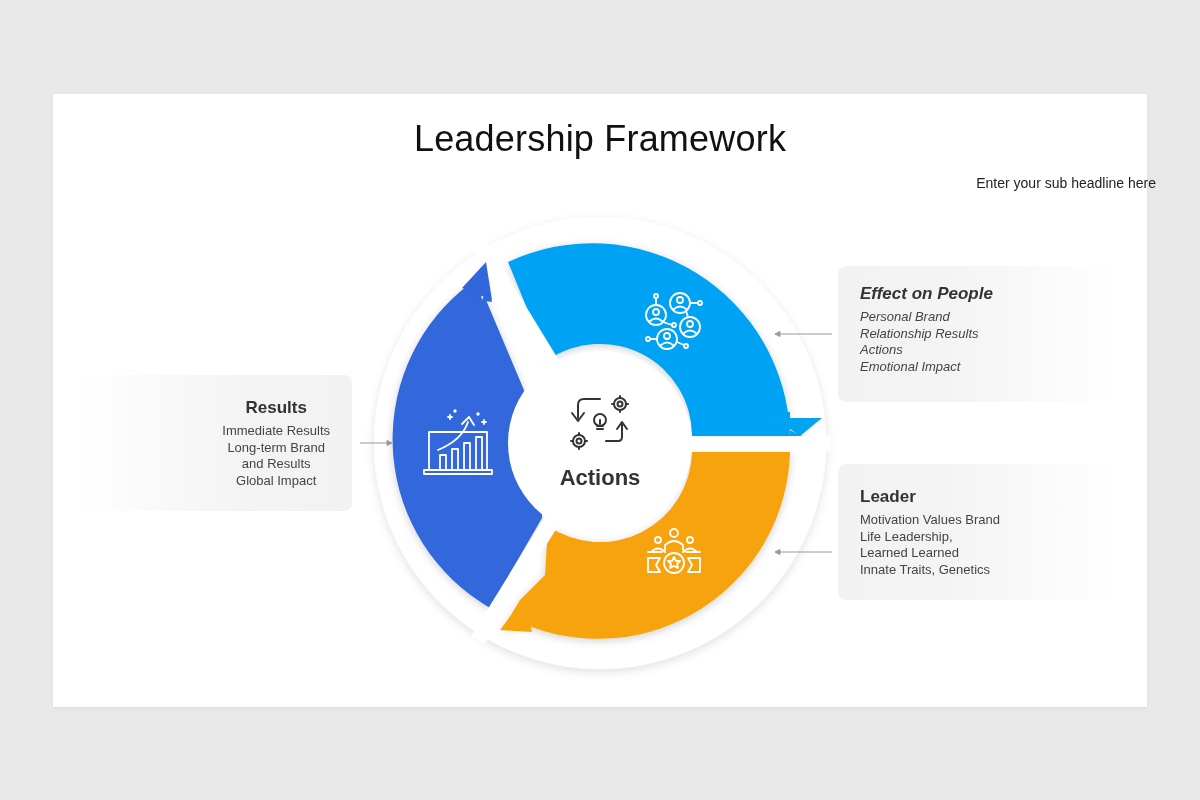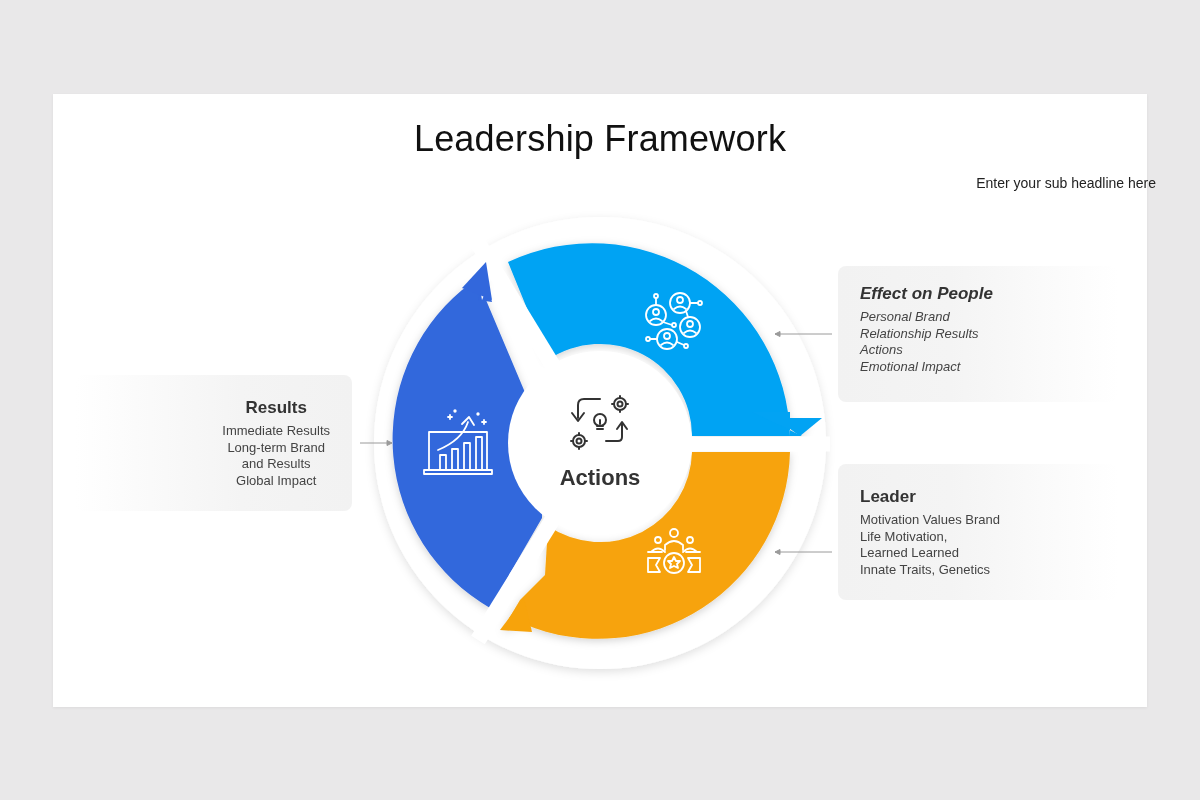--- a/index.html
+++ b/index.html
@@ -203,21 +203,21 @@
     <div class="cline">Relationship Results</div>
     <div class="cline">Actions</div>
     <div class="cline">Emotional Impact</div>
   </div>
 </div>
 
 <div class="callout right" style="left:838px; top:464px; width:280px; height:136px;">
   <div style="position:absolute; left:22px; top:23px;">
     <div class="ctitle">Leader</div>
     <div class="cline">Motivation Values Brand</div>
-    <div class="cline">Life Motivation,</div>
+    <div class="cline">Life Leadership,</div>
     <div class="cline">Learned Learned</div>
     <div class="cline">Innate Traits, Genetics</div>
   </div>
 </div>
 
 <div class="callout left" style="left:75px; top:375px; width:277px; height:136px;">
   <div style="position:absolute; right:22px; top:23px; text-align:center;">
     <div class="ctitle">Results</div>
     <div class="cline">Immediate Results</div>
     <div class="cline">Long-term Brand</div>

